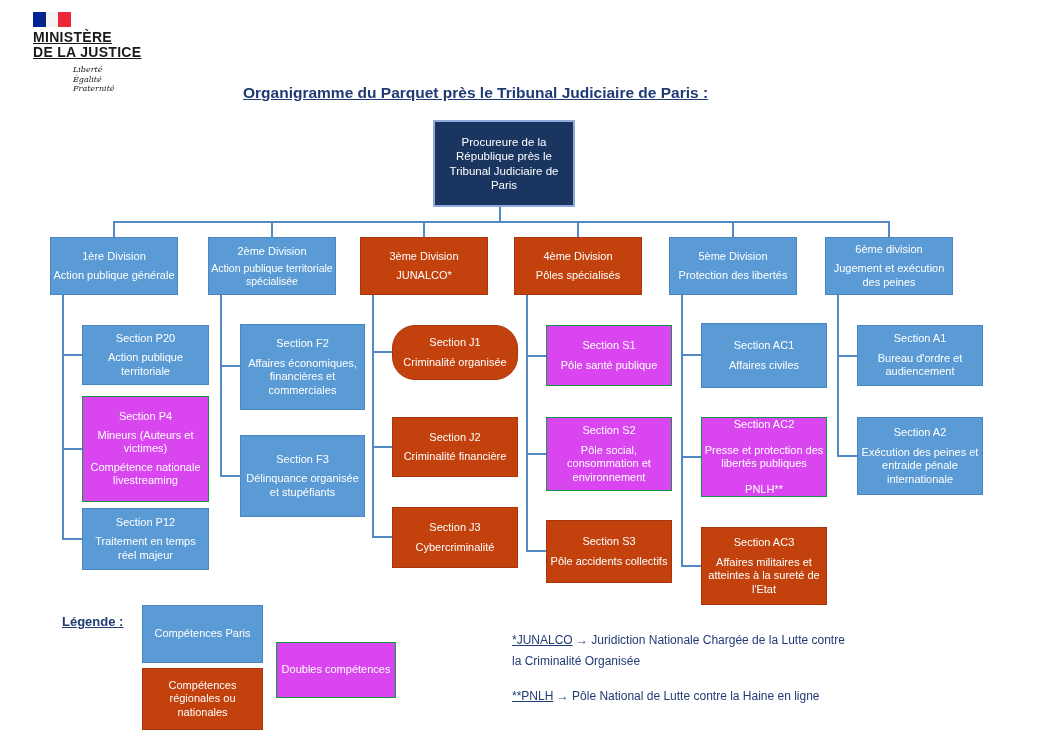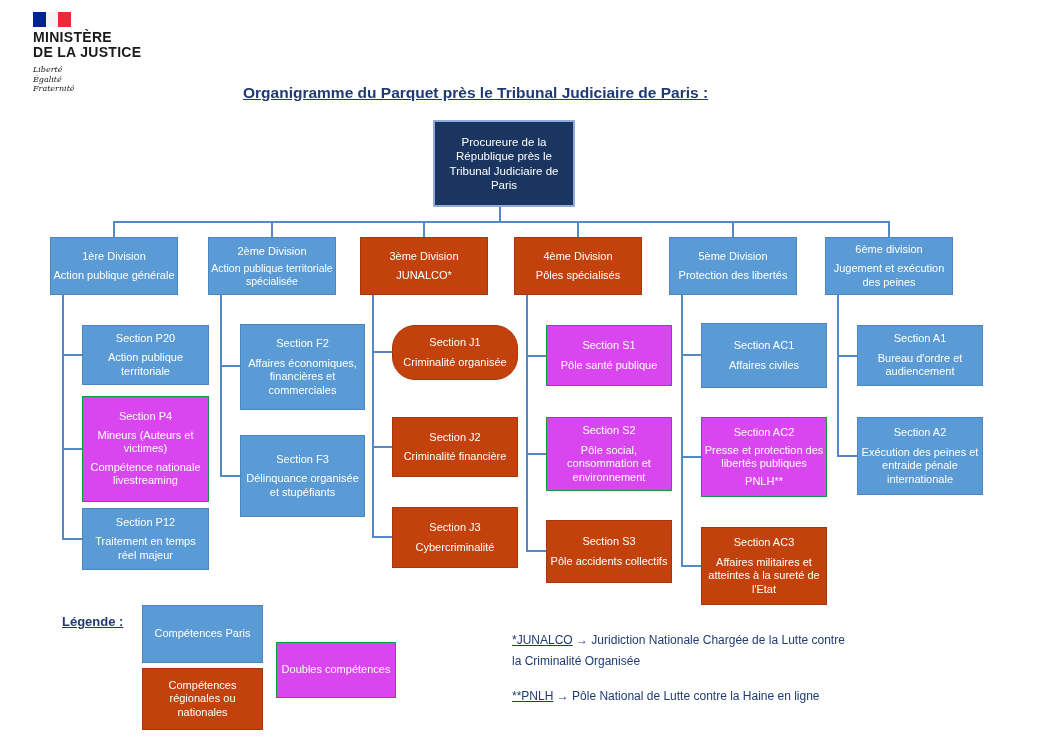--- a/index.html
+++ b/index.html
@@ -43,25 +43,25 @@
 <div id="canvas">
 
   <div class="abs" style="left:33px;top:12px;">
     <div class="flag">
       <div class="b">
           <span class="marianne"></span>
         </div>
       <div class="w"></div>
       <div class="r"></div>
     </div>
-    <div class="ministry-name" style="margin-top:3px;">
+    <div class="ministry-name" style="margin-top:3px;text-decoration:underline;">
       <div>MINISTÈRE</div>
       <div>DE LA JUSTICE</div>
     </div>
-    <div class="motto" style="margin-top:5px;">
+    <div class="motto" style="margin-top:5px;margin-left:40px;">
       <div>Liberté</div>
       <div>Égalité</div>
       <div>Fraternité</div>
     </div>
   </div>
 
   <div class="abs navy page-title" style="left:243px;top:84px;">Organigramme du Parquet près le Tribunal Judiciaire de Paris :</div>
 
   <div class="box rootbox" style="left:433px;top:120px;width:142px;height:87px;">
     <div>Procureure de la République près le Tribunal Judiciaire de Paris</div>
@@ -175,21 +175,21 @@
   </div>
   <div class="box regional" style="left:546px;top:520px;width:126px;height:63px;">
     <div class="bname">Section S3</div>
     <div>Pôle accidents collectifs</div>
   </div>
 
   <div class="box paris" style="left:701px;top:323px;width:126px;height:65px;">
     <div class="bname">Section AC1</div>
     <div>Affaires civiles</div>
   </div>
-  <div class="box double" style="left:701px;top:417px;width:126px;height:80px;gap:4px;padding:3px 1px;">
+  <div class="box double" style="left:701px;top:417px;width:126px;height:80px;gap:12px;padding:3px 1px;">
     <div class="bname">Section AC2</div>
     <div>Presse et protection des libertés publiques</div>
     <div>PNLH**</div>
   </div>
   <div class="box regional" style="left:701px;top:527px;width:126px;height:78px;">
     <div class="bname">Section AC3</div>
     <div>Affaires militaires et atteintes à la sureté de l'Etat</div>
   </div>
 
   <div class="box paris" style="left:857px;top:325px;width:126px;height:61px;">

